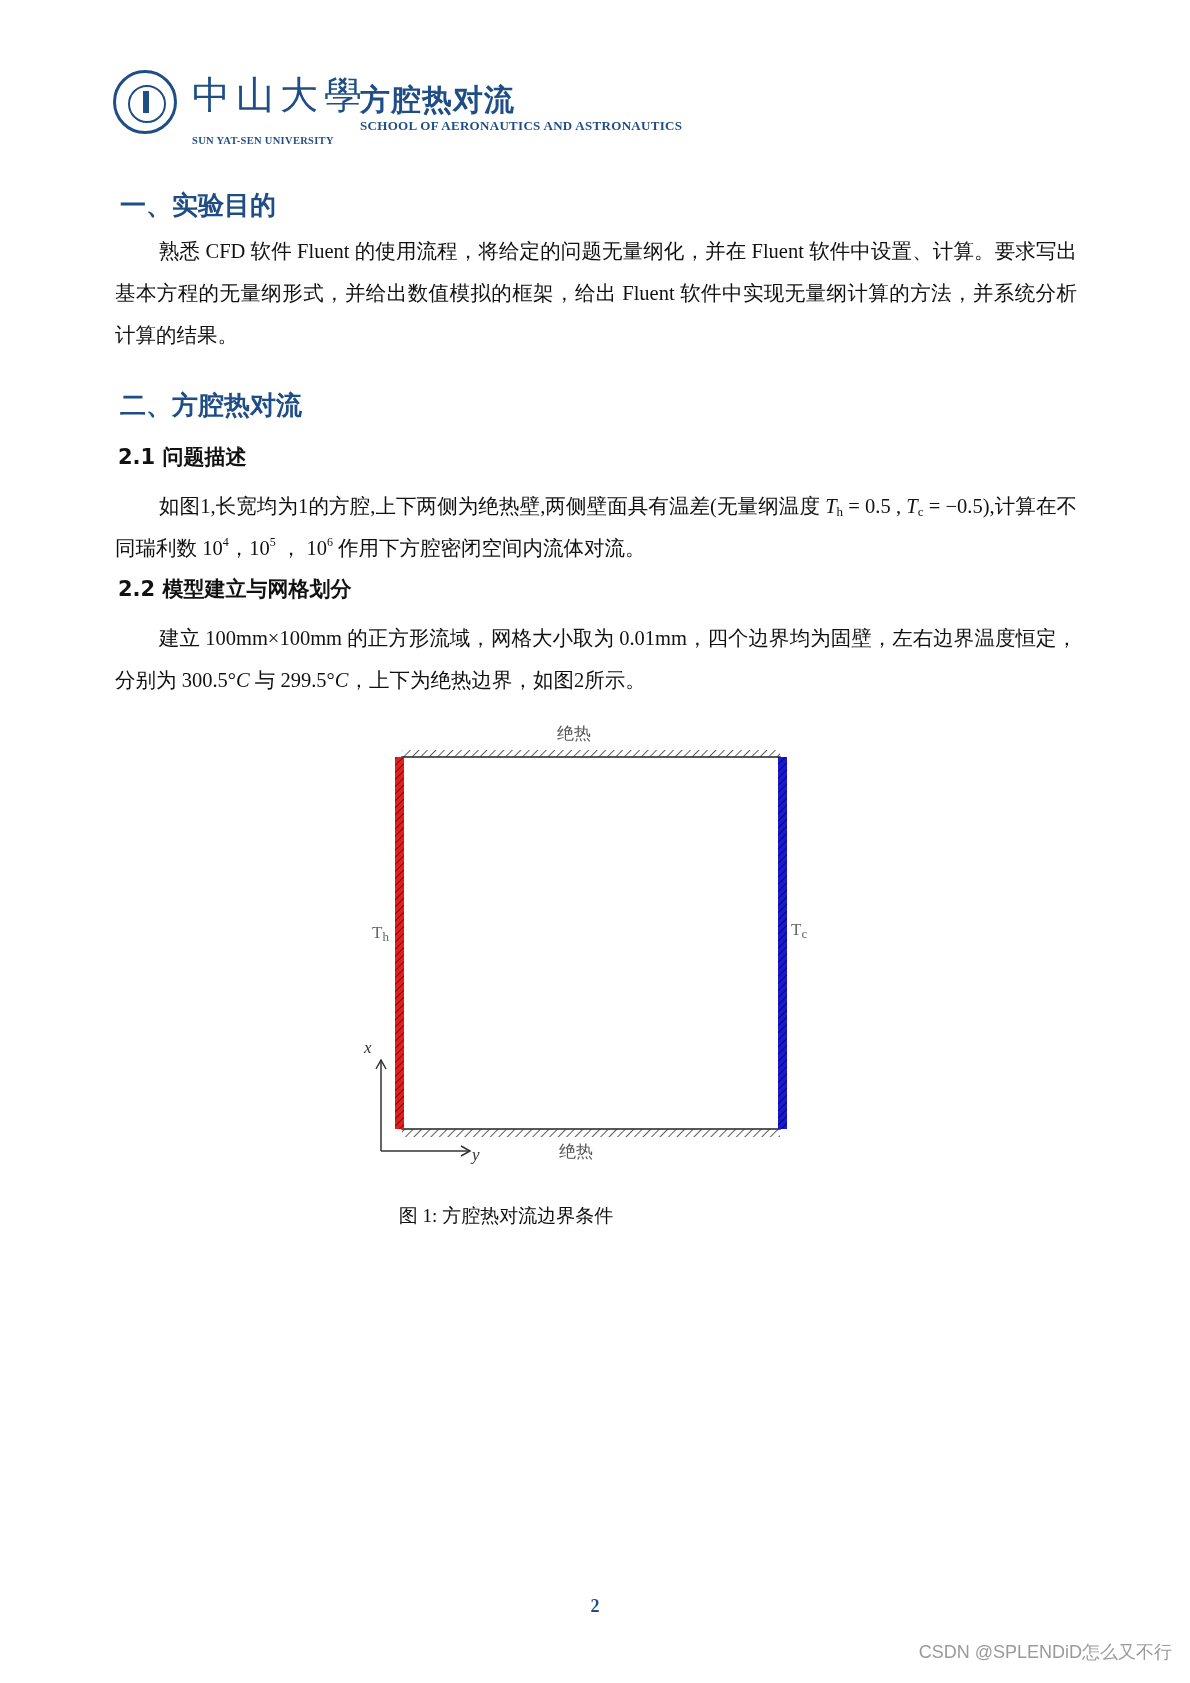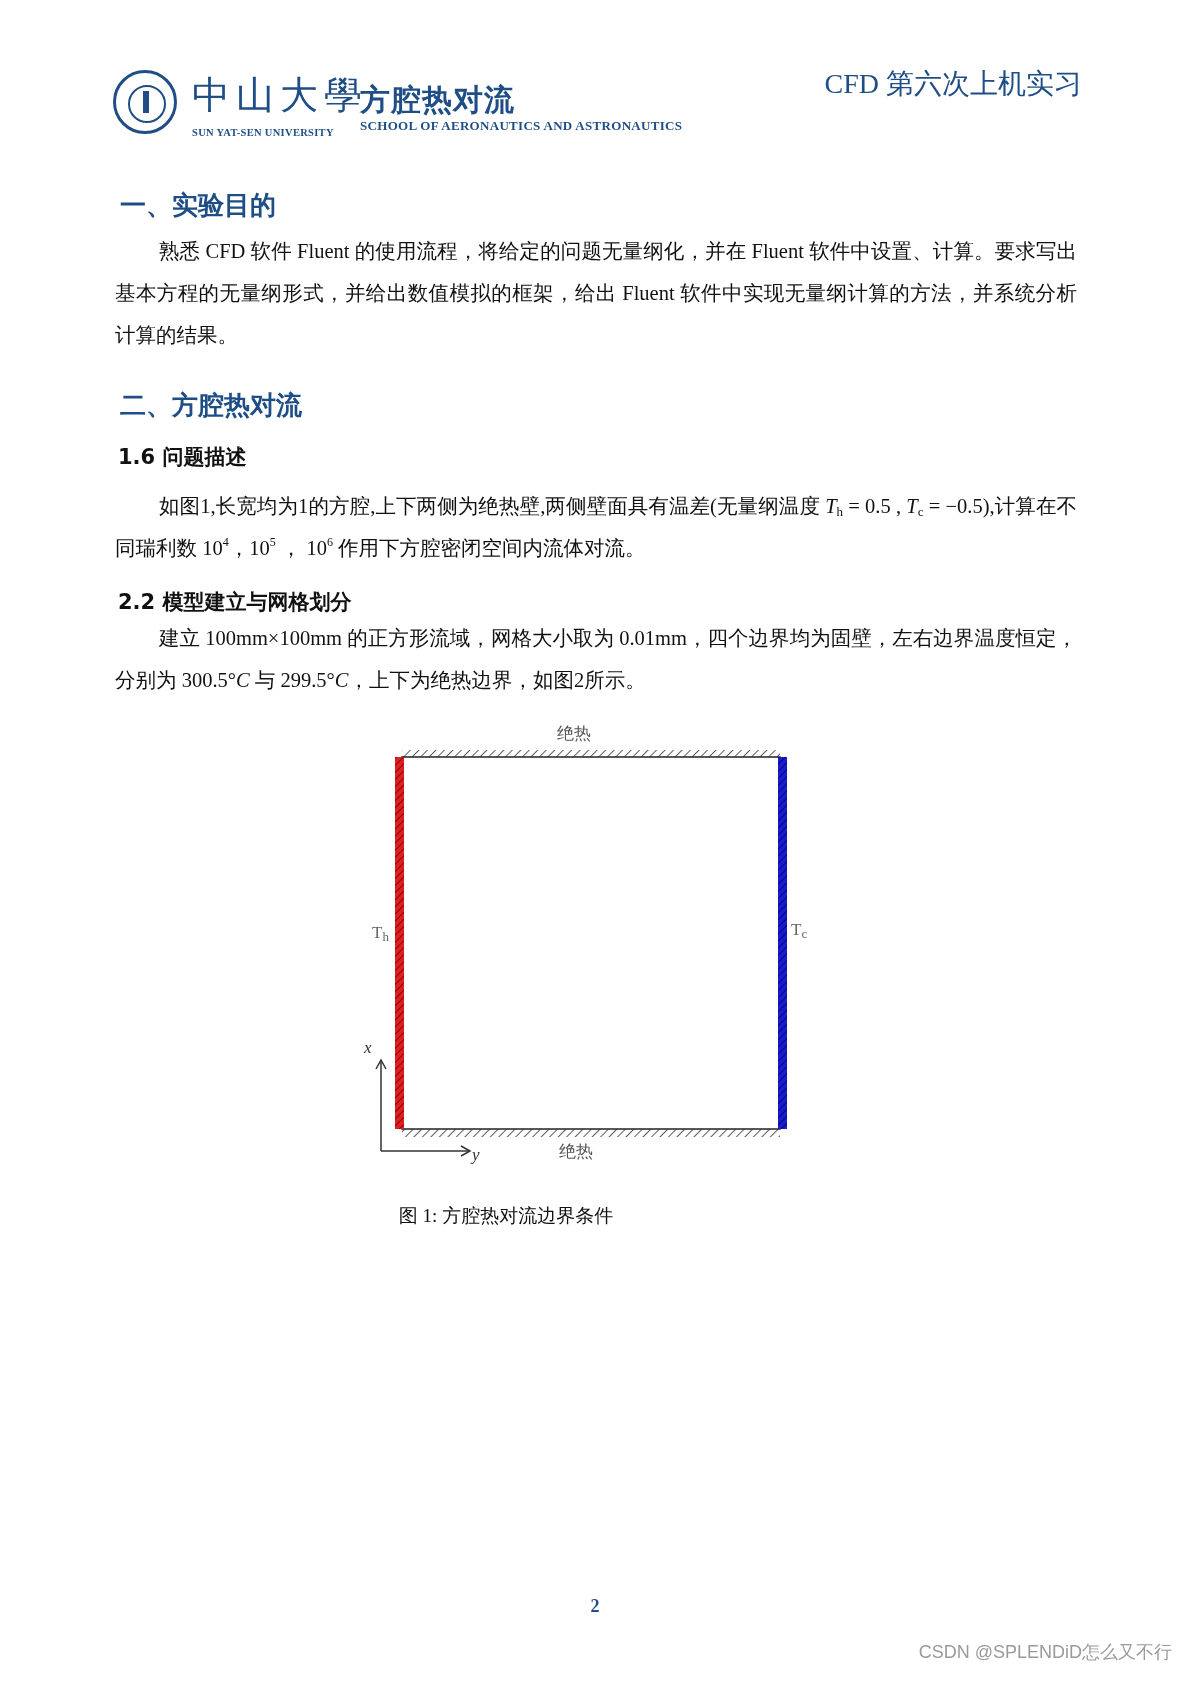--- a/index.html
+++ b/index.html
@@ -8,21 +8,21 @@
   .abs { position: absolute; }
 
   
   .logo-seal { left: 113px; top: 70px; width: 64px; height: 64px; border-radius: 50%;
                border: 3px solid #1f4e86; box-sizing: border-box; }
   .logo-seal .inner { position: absolute; left: 12px; top: 12px; width: 34px; height: 34px;
                border-radius: 50%; border: 2px solid #1f4e86; }
   .logo-seal .tower { position: absolute; left: 27px; top: 18px; width: 6px; height: 22px; background: #1f4e86; }
   .uni-cn { left: 192px; top: 70px; font-family: "DejaVu Serif", serif; font-weight: normal;
             font-size: 38px; color: #1f4e86; letter-spacing: 6px; }
-  .uni-en { left: 192px; top: 127px; font-size: 10.5px; font-weight: bold; color: #1f4e86; letter-spacing: 0.3px; }
+  .uni-en { left: 192px; top: 135px; font-size: 10.5px; font-weight: bold; color: #1f4e86; letter-spacing: 0.3px; }
   .school-cn { left: 360px; top: 80px; font-family: "DejaVu Sans", sans-serif; font-weight: bold;
                font-size: 30px; color: #1f4e86; letter-spacing: 1px; }
   .school-en { left: 360px; top: 118px; font-size: 13px; font-weight: bold; color: #1f4e86; letter-spacing: 0.3px; }
   .hdr-right { right: 108px; top: 68px; text-align: right; color: #1f4e86; font-size: 28px; line-height: 32px; }
 
   
   .h1 { left: 120px; font-family: "DejaVu Sans", sans-serif; font-weight: bold; font-size: 26px; color: #1f4e86; }
   .h2 { left: 118px; font-family: "DejaVu Sans", sans-serif; font-weight: bold; font-size: 21px; color: #111; }
   .para { left: 115px; width: 962px; font-size: 20.5px; line-height: 42px; color: #111; text-align: justify; }
   .indent { text-indent: 44px; }
@@ -42,33 +42,32 @@
 
 <div class="abs logo-seal">
   <div class="inner"></div>
     <div class="tower"></div>
 </div>
 <div class="abs uni-cn">中山大學</div>
 <div class="abs uni-en">SUN YAT-SEN UNIVERSITY</div>
 <div class="abs school-cn">方腔热对流</div>
 <div class="abs school-en">SCHOOL OF AERONAUTICS AND ASTRONAUTICS</div>
 <div class="abs hdr-right">
-  <div>CFD 第六次上机实习</div>
 </div>
 
 <div class="abs h1" style="top:188px;">一、实验目的</div>
 <div class="abs para indent" style="top:230px;">熟悉 CFD 软件 Fluent 的使用流程，将给定的问题无量纲化，并在 Fluent 软件中设置、计算。要求写出基本方程的无量纲形式，并给出数值模拟的框架，给出 Fluent 软件中实现无量纲计算的方法，并系统分析计算的结果。</div>
 
 <div class="abs h1" style="top:388px;">二、方腔热对流</div>
-<div class="abs h2" style="top:443px;">1.6 问题描述</div>
+<div class="abs h2" style="top:443px;">2.1 问题描述</div>
 <div class="abs para indent" style="top:485px;">
   <span>如图1,长宽均为1的方腔,上下两侧为绝热壁,两侧壁面具有温差(无量纲温度 </span><i>T</i><sub>h</sub><span> = 0.5 , </span><i>T</i><sub>c</sub><span> = −0.5),</span><span style="text-indent:0">计算在不同瑞利数 </span><span>10</span><sup>4</sup><span>，</span><span>10</span><sup>5</sup><span> ，</span> <span>10</span><sup>6</sup><span> 作用下方腔密闭空间内流体对流。</span>
 </div>
 
-<div class="abs h2" style="top:588px;">2.2 模型建立与网格划分</div>
+<div class="abs h2" style="top:575px;">2.2 模型建立与网格划分</div>
 <div class="abs para indent" style="top:617px;">
   <span>建立 100mm×100mm 的正方形流域，网格大小取为 0.01mm，四个边界均为固壁，左右边界温度恒定，分别为 300.5°</span><i>C</i><span> 与 299.5°</span><i>C</i><span>，上下为绝热边界，如图2所示。</span>
 </div>
 
 <div class="abs fig">
   <svg width="480" height="460" viewBox="0 0 480 460" xmlns="http://www.w3.org/2000/svg">
     <defs>
       <pattern id="hatch" width="6" height="6" patternUnits="userSpaceOnUse" patternTransform="rotate(45)">
         <line x1="0" y1="0" x2="0" y2="6" stroke="#333" stroke-width="1.6"></line>
       </pattern>

